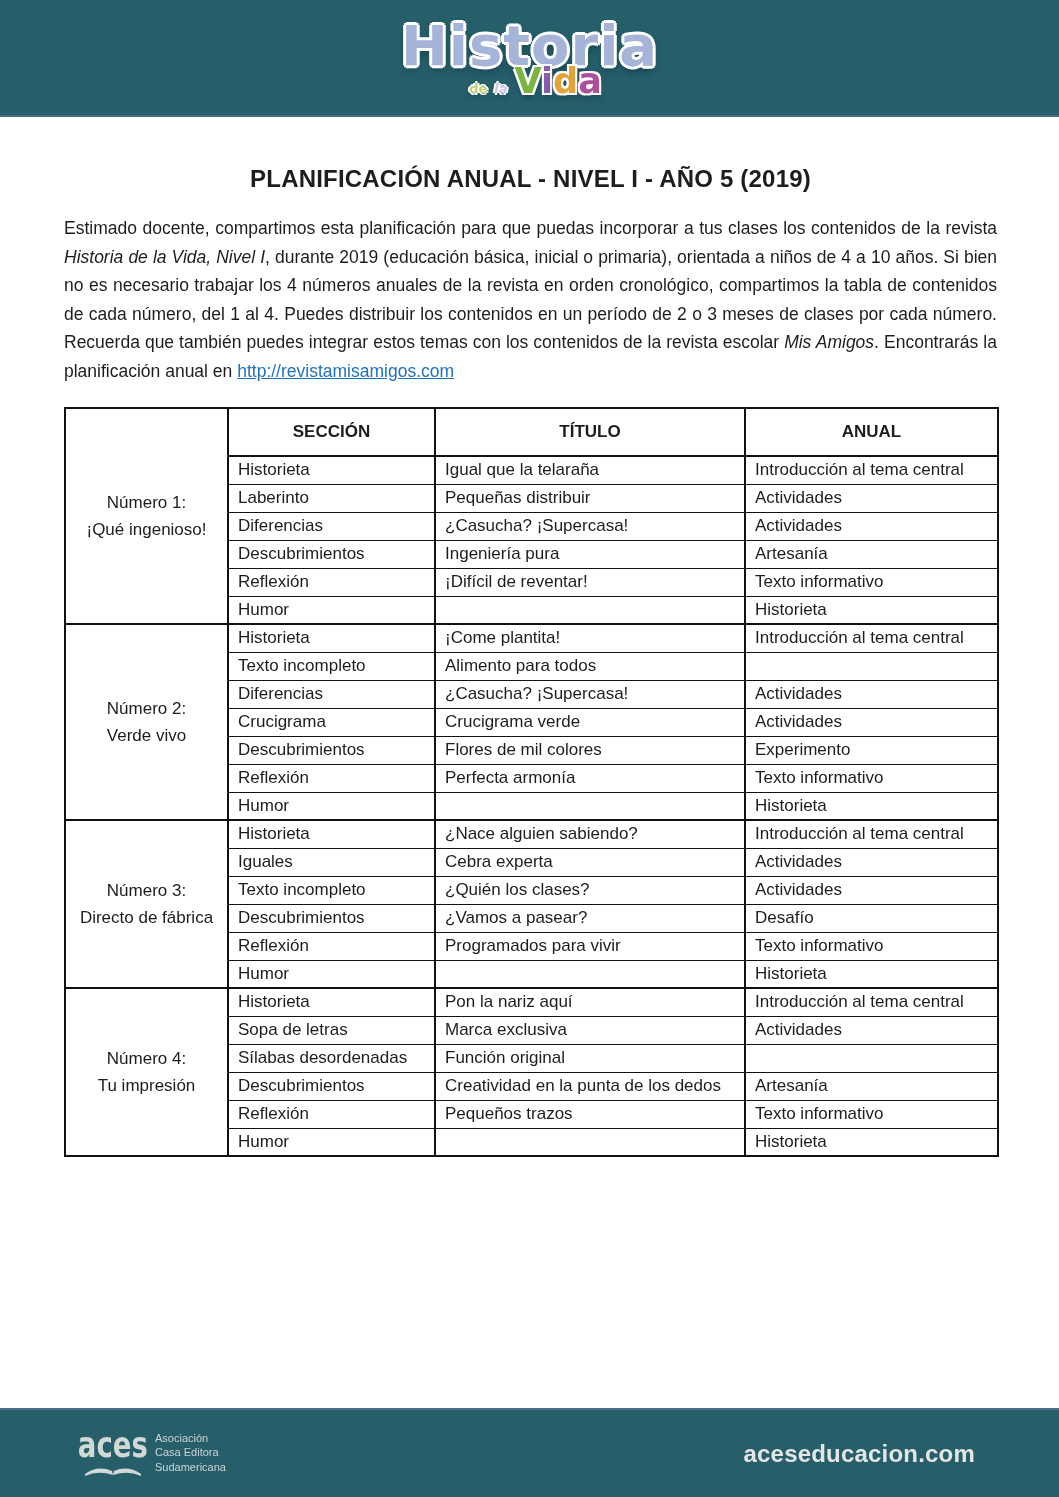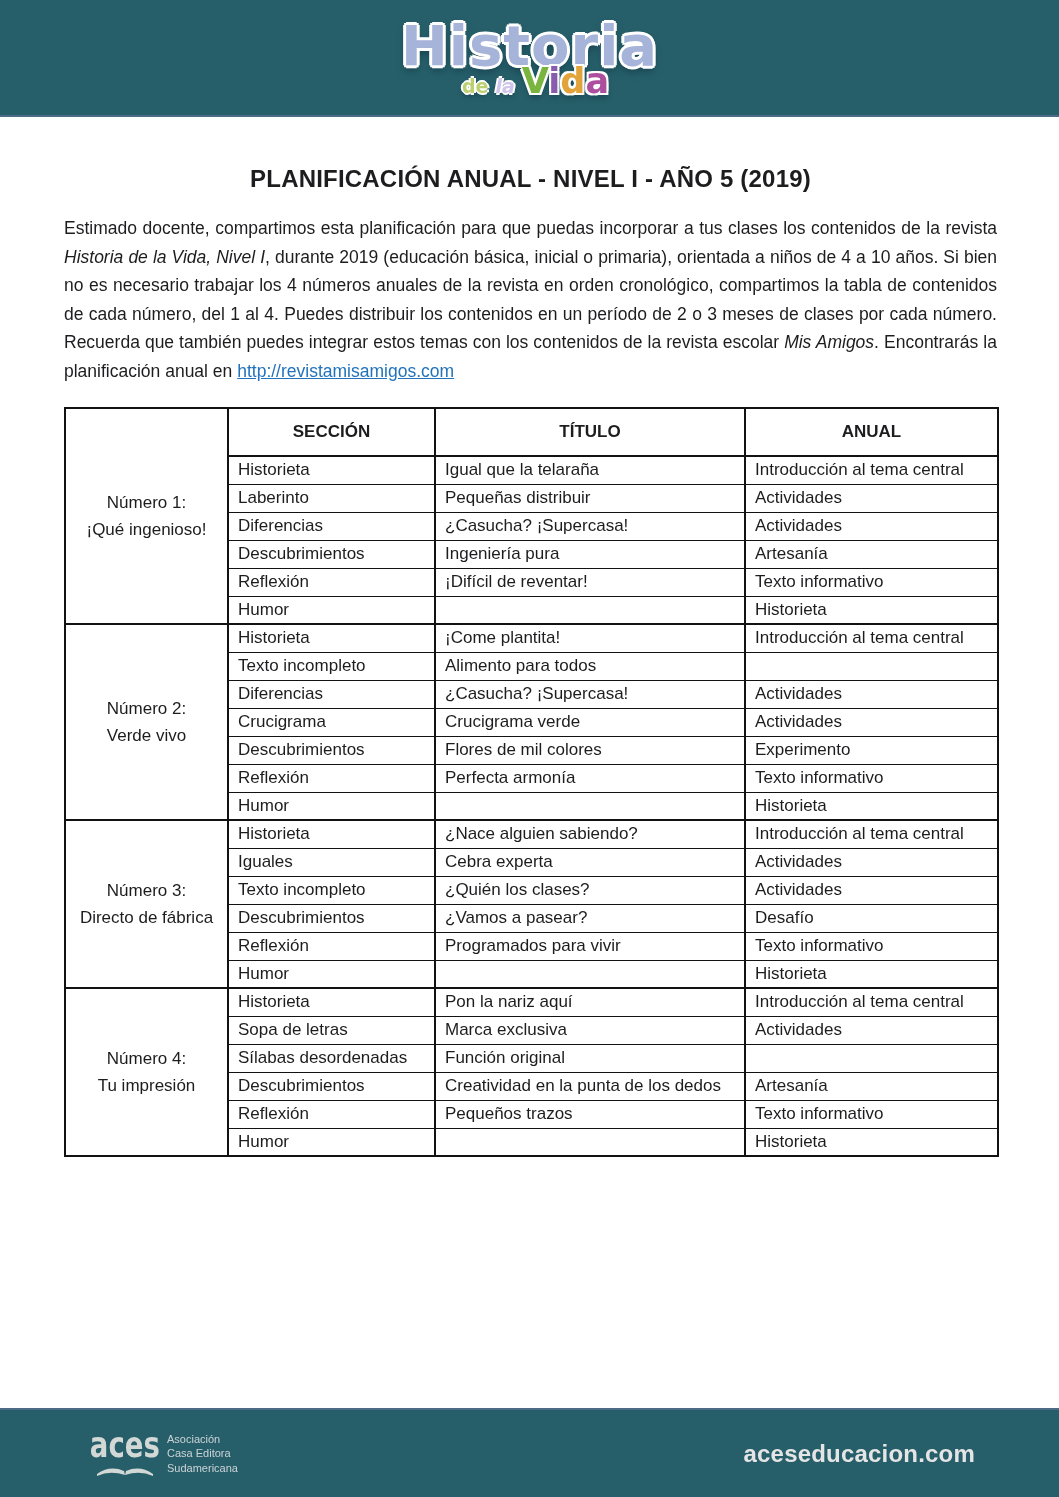--- a/index.html
+++ b/index.html
@@ -15,21 +15,21 @@
   .logo { text-align: center; line-height: 1; margin-top: 2px; }
   .logo-historia {
     font-family: "DejaVu Sans", sans-serif; font-weight: bold; font-size: 56px;
     color: #a7b4da; letter-spacing: 1px;
     text-shadow: -2px -2px 0 #fff, 2px -2px 0 #fff, -2px 2px 0 #fff, 2px 2px 0 #fff,
                  -3px 0 0 #fff, 3px 0 0 #fff, 0 -3px 0 #fff, 0 3px 0 #fff,
                  0 5px 8px rgba(8,35,45,.55);
   }
   .logo-sub { margin-top: -10px; display: flex; align-items: baseline; justify-content: center; gap: 7px; transform: translateX(6px); }
   .logo-de, .logo-la {
-    font-family: "DejaVu Sans", sans-serif; font-weight: bold; font-size: 19px;
+    font-family: "DejaVu Sans", sans-serif; font-weight: bold; font-size: 13px;
     text-shadow: -2px 0 0 #fff, 2px 0 0 #fff, 0 -2px 0 #fff, 0 2px 0 #fff, 0 3px 5px rgba(8,35,45,.5);
   }
   .logo-de { color: #bcd06f; }
   .logo-la { color: #cfc5ec; font-style: italic; }
   .logo-vida span {
     font-family: "DejaVu Sans", sans-serif; font-weight: bold; font-size: 35px;
     text-shadow: -2px -2px 0 #fff, 2px -2px 0 #fff, -2px 2px 0 #fff, 2px 2px 0 #fff, 0 4px 6px rgba(8,35,45,.5);
   }
   .logo-vida .v0 { color: #79b53f; }
   .logo-vida .v1 { color: #8a5cad; }
@@ -64,21 +64,21 @@
   table.plan td.glabel { text-align: center; vertical-align: middle; white-space: normal; line-height: 27px; }
   table.plan tr.group-start td { border-top-width: 2px; }
 
   
   footer.band-footer {
     position: absolute; left: 0; bottom: 0; width: 100%; height: 89px;
     background: #265f6a; border-top: 2px solid #4d6b86;
     display: flex; align-items: center; justify-content: space-between;
     padding: 0 84px 0 84px;
   }
-  .footer-left { display: flex; align-items: center; gap: 13px; margin-left: 12px; }
+  .footer-left { display: flex; gap: 13px; }
   .aces-logo { display: flex; flex-direction: column; align-items: center; width: 58px; }
   .aces-text {
     font-family: "DejaVu Sans", sans-serif; font-weight: bold; font-size: 29px; color: #d2d8d6;
     display: inline-block; transform: scaleY(1.25) scaleX(0.95); line-height: 1; margin-bottom: 2px;
   }
   .org { color: #ccd3d6; font-size: 11px; line-height: 1.33; }
   .website { color: #e5e5e5; font-size: 24px; font-weight: bold; letter-spacing: 0.2px; }
 </style>
 </head>
 <body>

